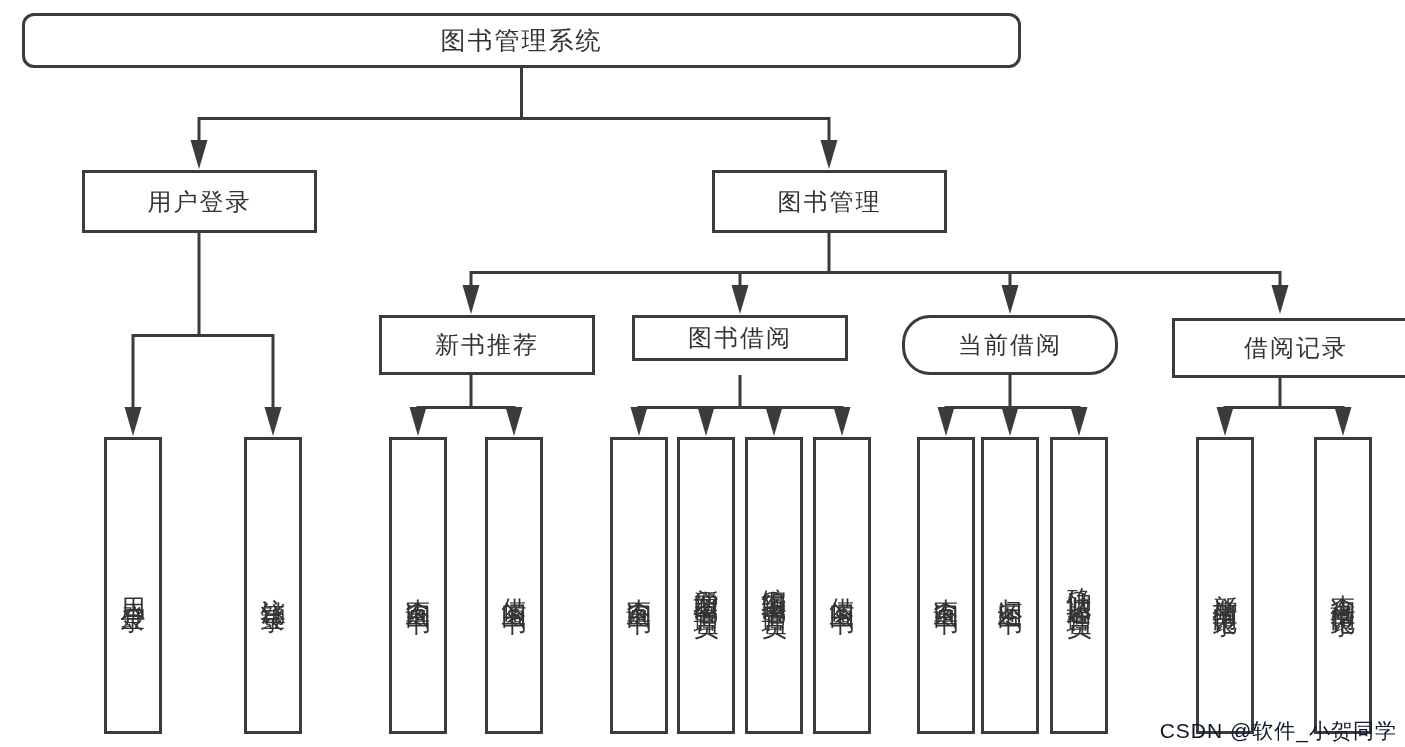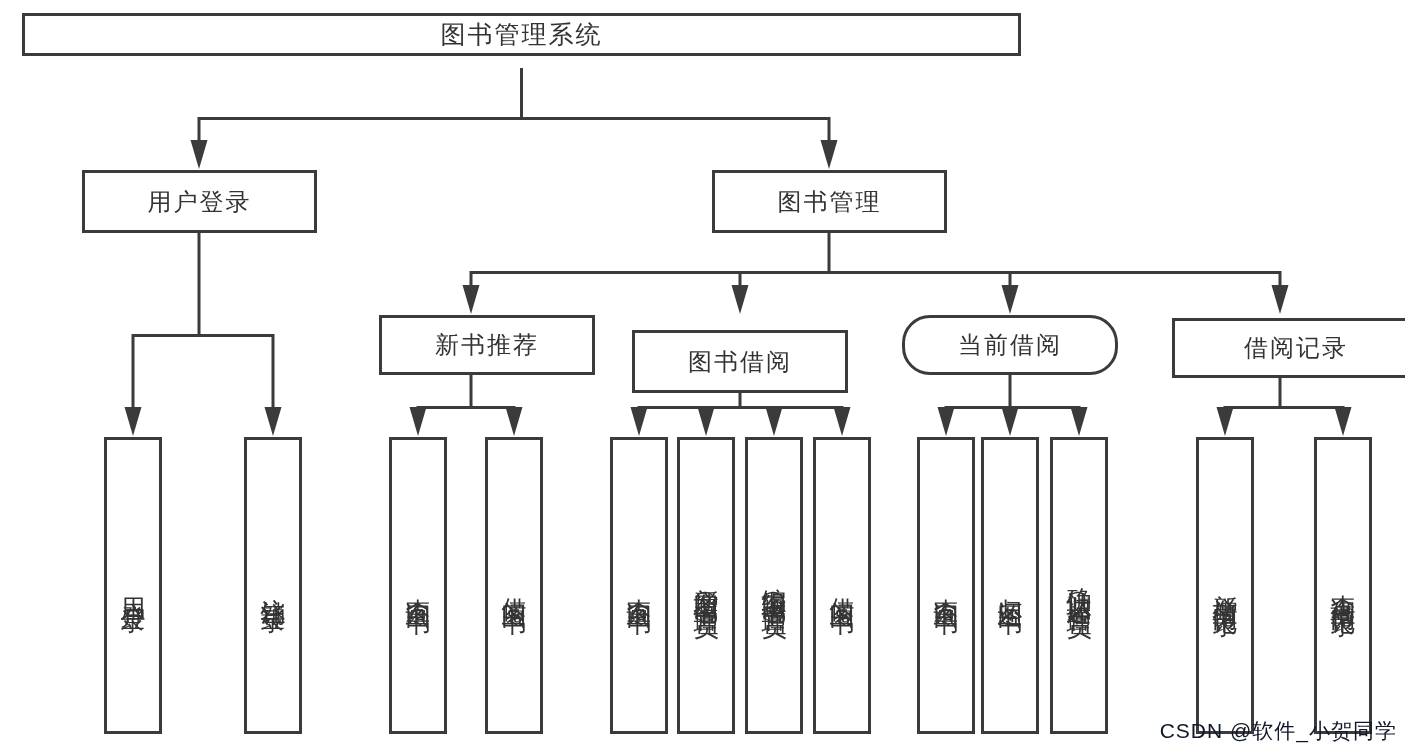--- a/index.html
+++ b/index.html
@@ -96,27 +96,27 @@
     <path d="M774 436 L765.5 407 H782.5 Z"></path>
     <path d="M842 436 L833.5 407 H850.5 Z"></path>
     <path d="M946 436 L937.5 407 H954.5 Z"></path>
     <path d="M1010 436 L1001.5 407 H1018.5 Z"></path>
     <path d="M1079 436 L1070.5 407 H1087.5 Z"></path>
     <path d="M1225 436 L1216.5 407 H1233.5 Z"></path>
     <path d="M1343 436 L1334.5 407 H1351.5 Z"></path>
   </g>
 </svg>
 
-<div class="box title-box" style="left:22px; top:13px; width:999px; height:43px;">图书管理系统</div>
+<div class="box title-box" style="left:22px; top:13px; width:999px; height:55px;border-radius:12px;">图书管理系统</div>
 
 <div class="box" style="left:82px; top:170px; width:235px; height:63px;">用户登录</div>
 <div class="box" style="left:712px; top:170px; width:235px; height:63px;text-align:center;">图书管理</div>
 
 <div class="box" style="left:379px; top:315px; width:216px; height:60px;">新书推荐</div>
-<div class="box" style="left:632px; top:330px; width:216px; height:63px;">图书借阅</div>
+<div class="box" style="left:632px; top:315px; width:216px; height:46px;">图书借阅</div>
 <div class="box" style="left:902px; top:315px; width:216px; height:60px;border-radius:28px;">当前借阅</div>
 <div class="box" style="left:1172px; top:318px; width:248px; height:60px;">借阅记录</div>
 
 <div class="box leaf" style="left:104px; top:437px; width:58px; height:297px;">用户登录</div>
 <div class="box leaf" style="left:244px; top:437px; width:58px; height:297px;">注销登录</div>
 
 <div class="box leaf" style="left:389px; top:437px; width:58px; height:297px;">查询图书</div>
 <div class="box leaf" style="left:485px; top:437px; width:58px; height:297px;">借阅图书</div>
 
 <div class="box leaf" style="left:610px; top:437px; width:58px; height:297px;">查询图书</div>

